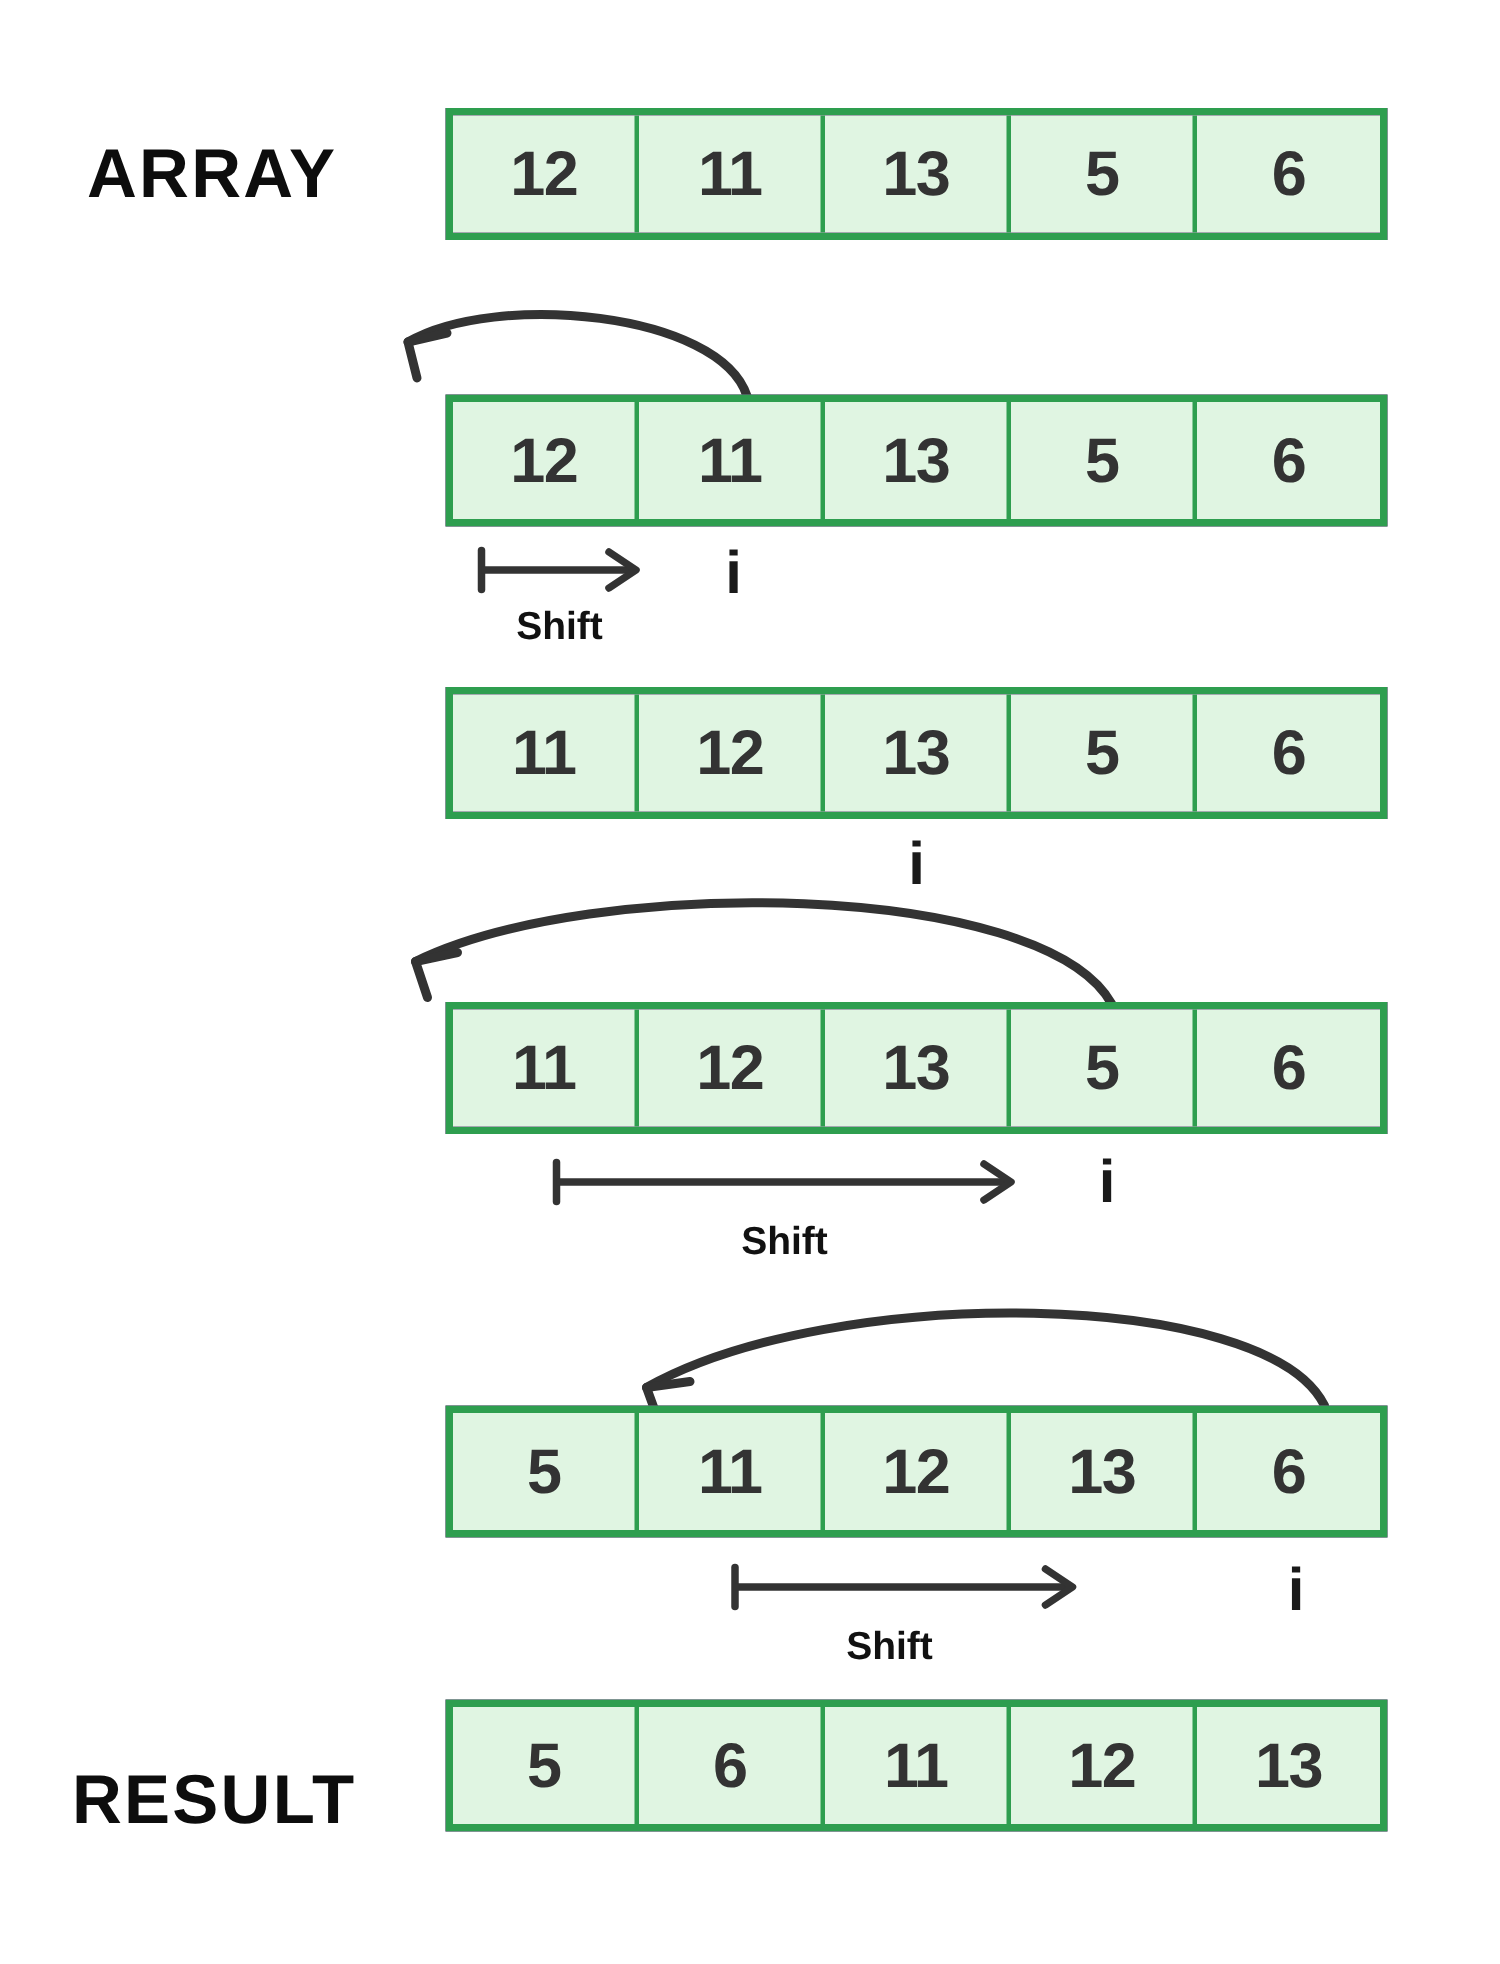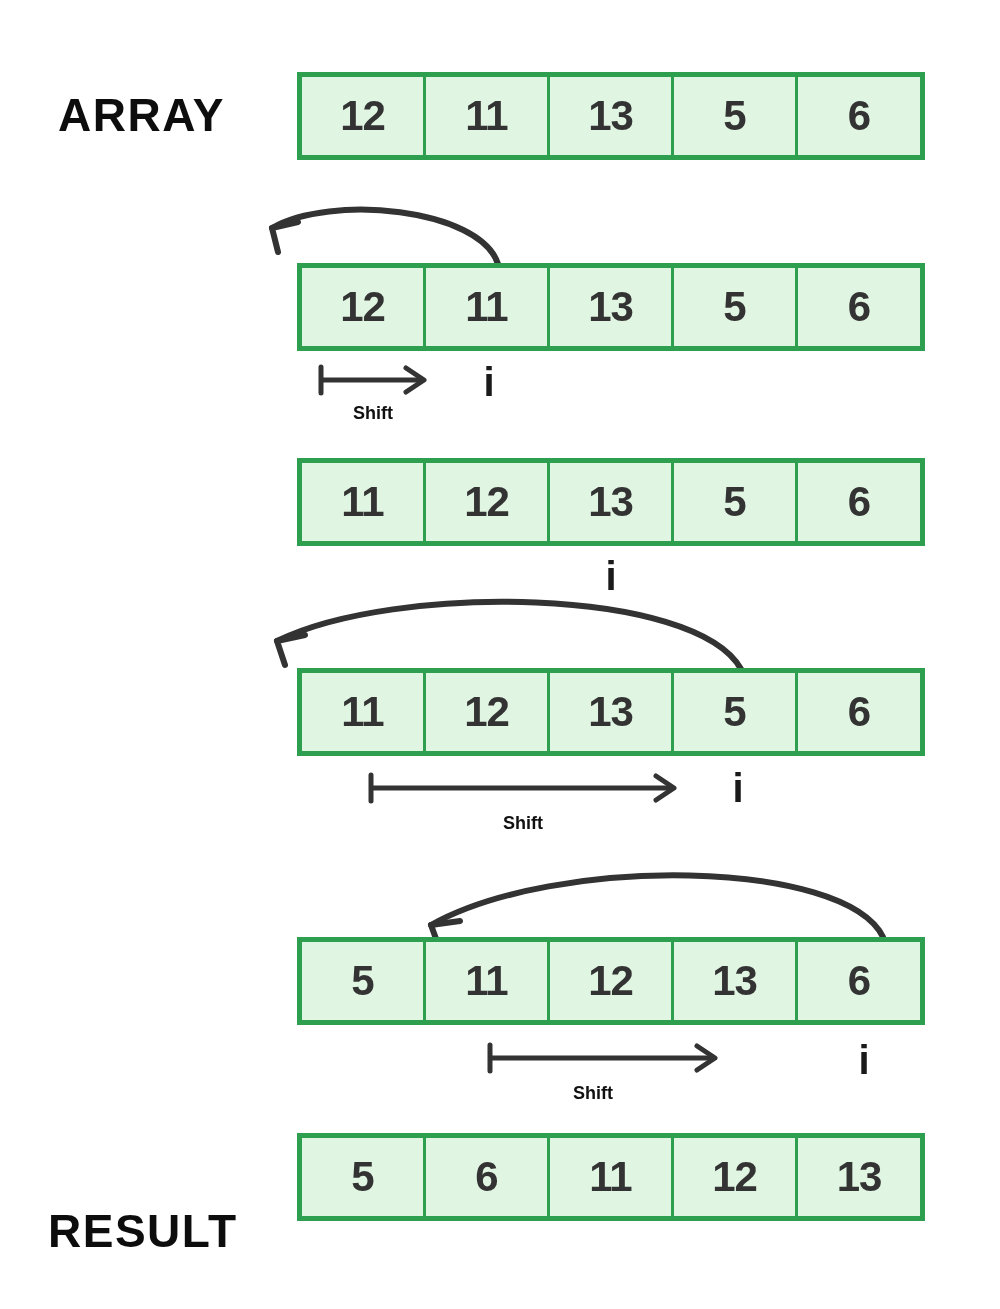--- a/index.html
+++ b/index.html
@@ -72,21 +72,21 @@
     position: absolute;
   }
   .shift-svg {
     display: block;
     overflow: visible;
   }
   .shift-caption {
     position: absolute;
     font-family: "Liberation Sans", sans-serif;
     font-weight: 700;
-    font-size: 18px;
+    font-size: 26px;
     color: #111111;
     white-space: nowrap;
     transform: translateX(-50%);
     line-height: 1;
   }
 
   
   .move-arrow {
     position: absolute;
     overflow: visible;
@@ -190,21 +190,21 @@
 
   <div class="shift-group" style="left:487px; top:1042px; width:232px; height:30px;">
     <svg class="shift-svg" width="232" height="30" viewBox="0 0 232 30">
       <path d="M 3 3 L 3 29" stroke="#333333" stroke-width="5" stroke-linecap="round" fill="none"></path>
       <path d="M 3 16 L 226 16" stroke="#333333" stroke-width="5" stroke-linecap="butt" fill="none"></path>
       <path d="M 210 4 L 228 16 L 210 28" stroke="#333333" stroke-width="5" stroke-linecap="round" stroke-linejoin="round" fill="none"></path>
     </svg>
     <div class="shift-caption" style="left:106px; top:42px;">Shift</div>
   </div>
 
-  <div class="section-label" style="left:48px; top:1208px;">RESULT</div>
+  <div class="section-label" style="left:48px; top:1176px;">RESULT</div>
 
   <div class="array-row" style="left:297px; top:1133px; width:628px; height:88px;">
     <div class="cell" style="width:126px;">5</div>
     <div class="cell" style="width:126px;">6</div>
     <div class="cell" style="width:126px;">11</div>
     <div class="cell" style="width:126px;">12</div>
     <div class="cell" style="width:124px;">13</div>
   </div>
 
 </div>

